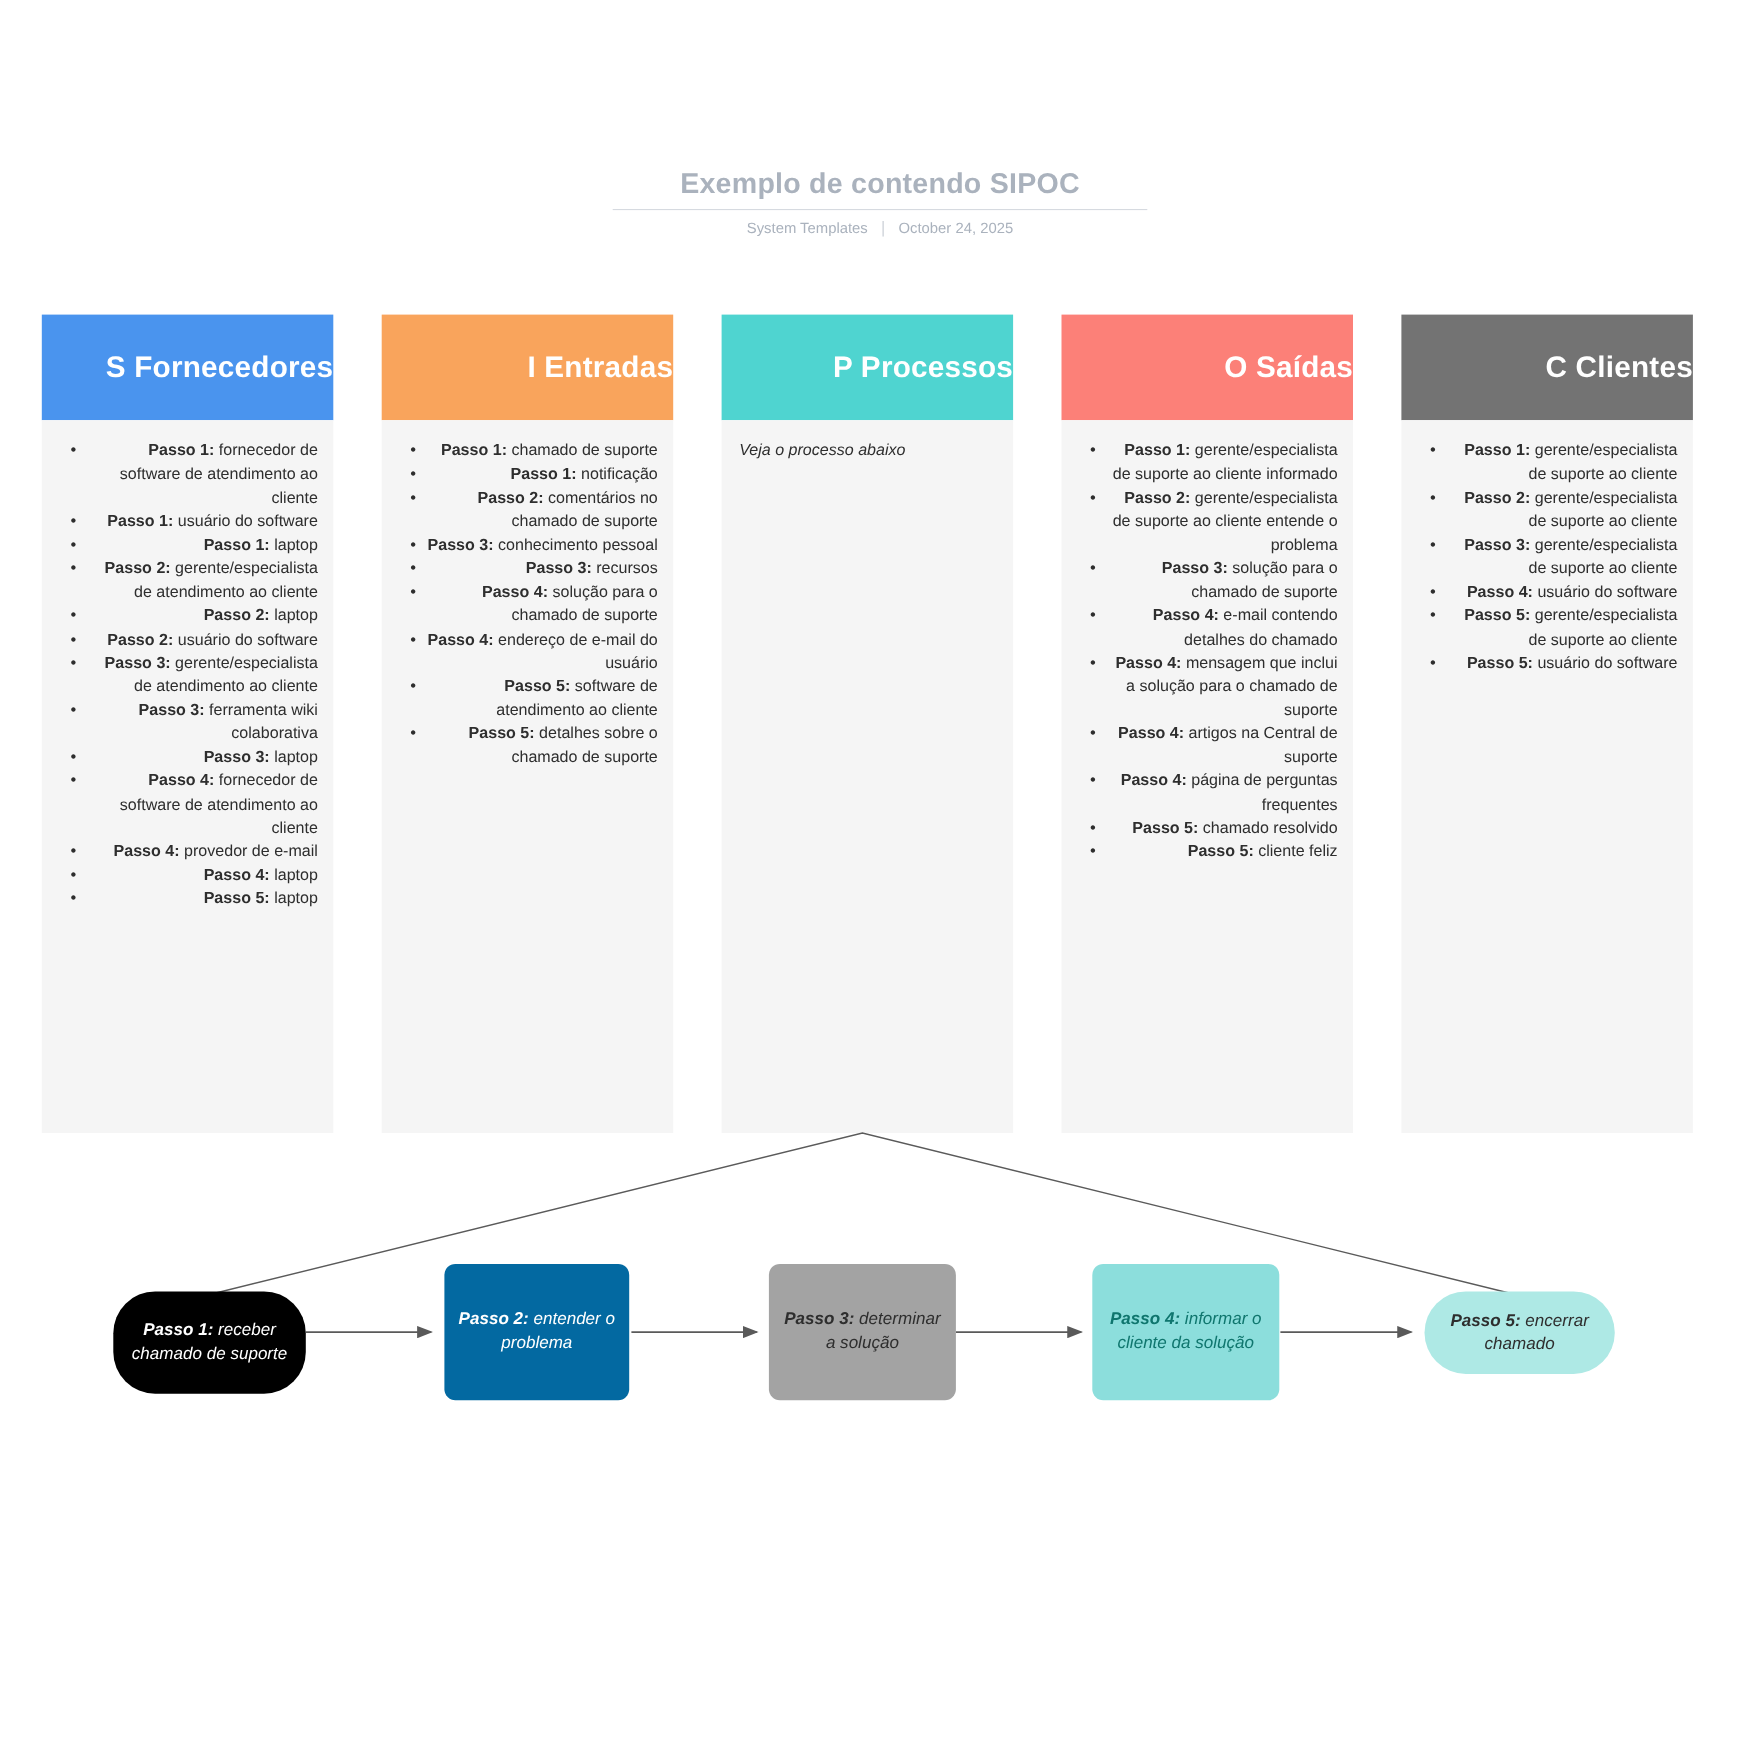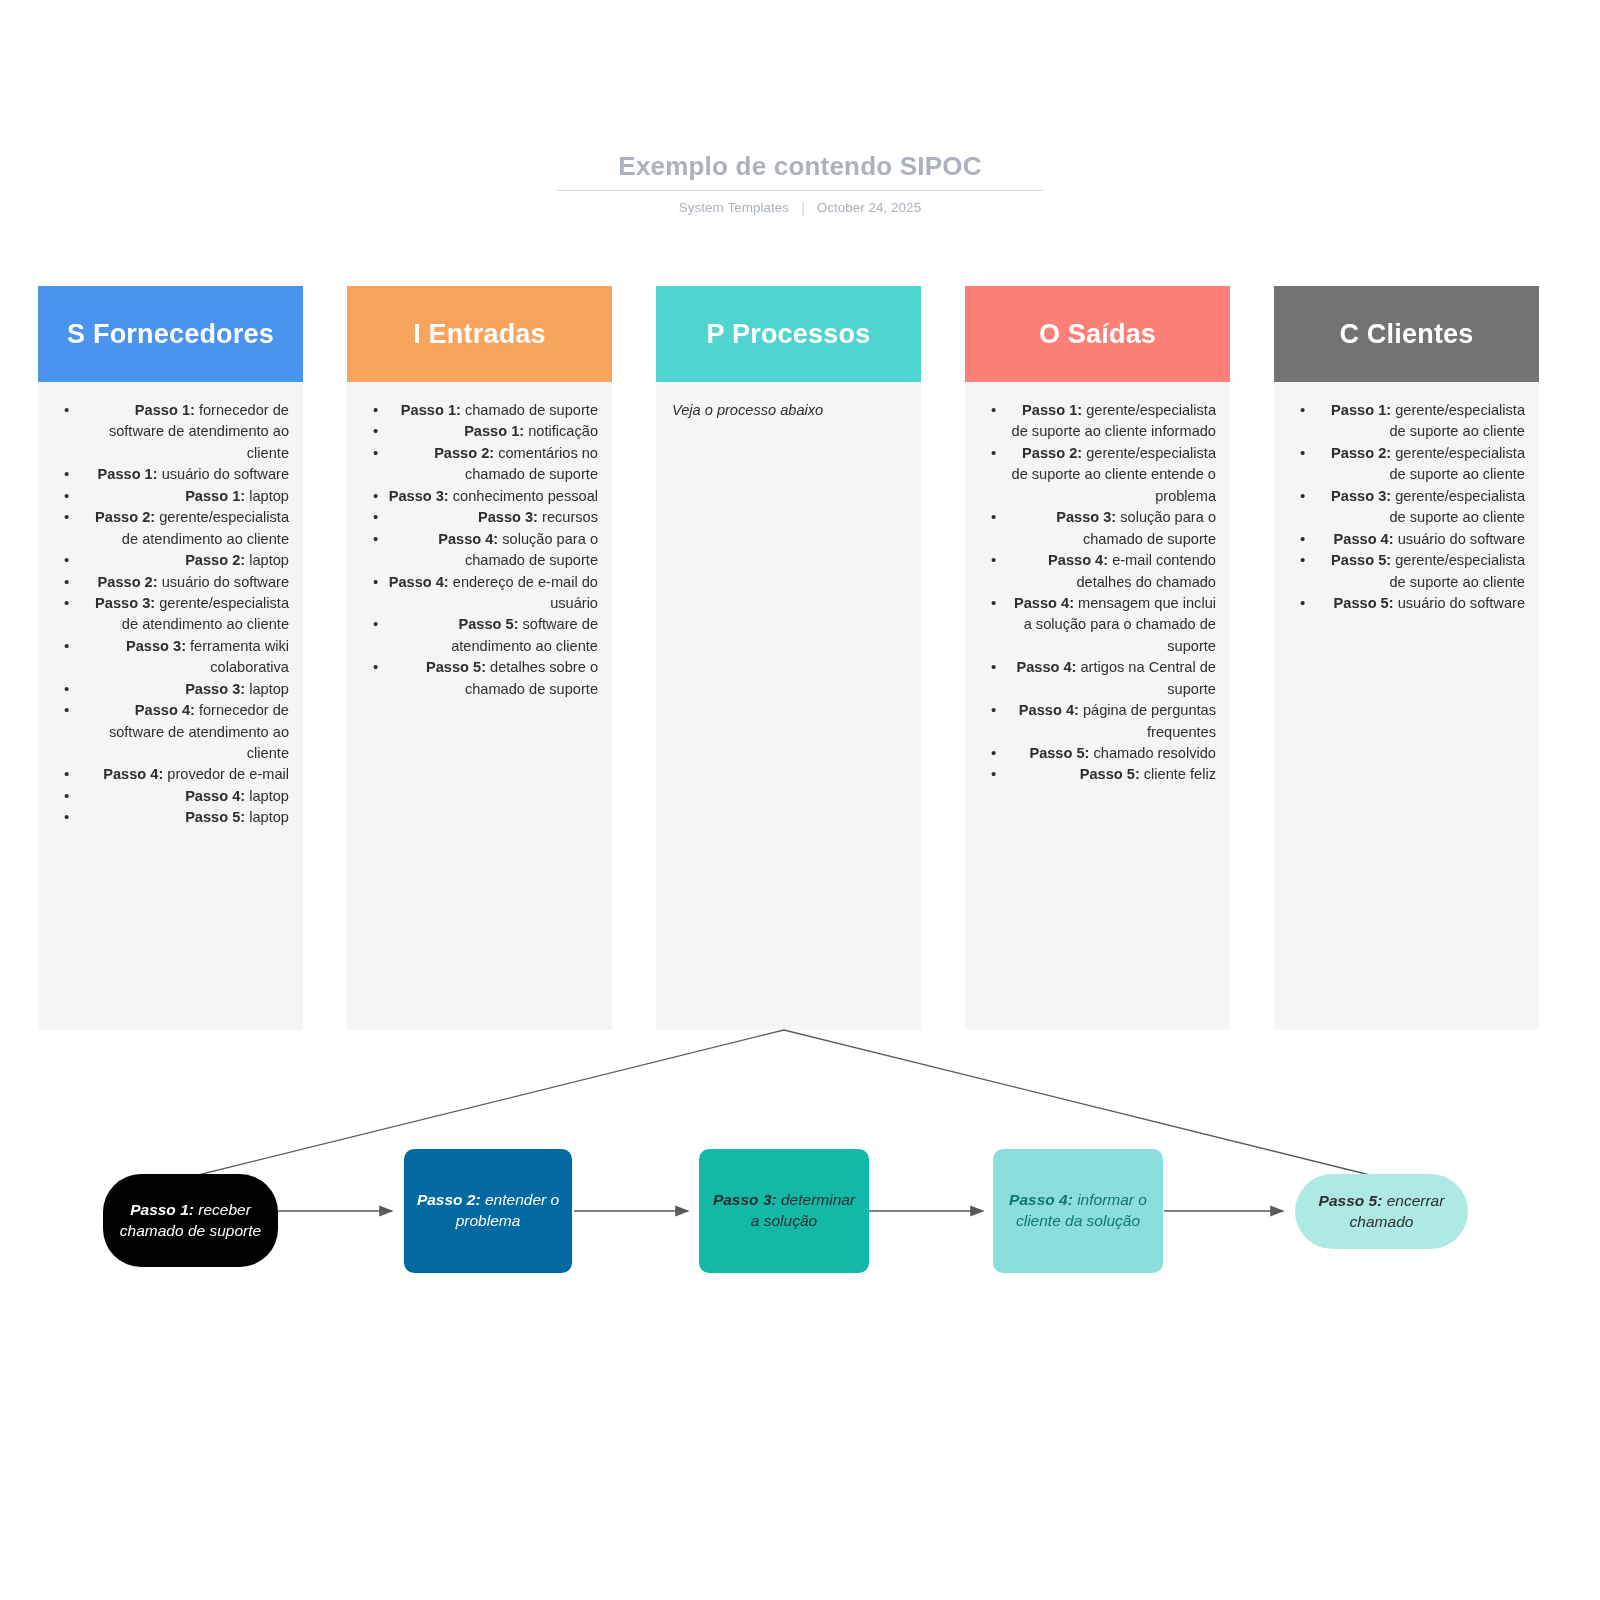--- a/index.html
+++ b/index.html
@@ -63,21 +63,21 @@
   }
   .column {
     width: 265px;
     display: flex;
     flex-direction: column;
   }
   .col-header {
     height: 96px;
     display: flex;
     align-items: center;
-    justify-content: center;
+    justify-content: flex-end;
     color: #ffffff;
     font-size: 27px;
     font-weight: bold;
     letter-spacing: 0.2px;
   }
   .col-body {
     background: #f5f5f5;
     min-height: 648px;
     padding: 18px 14px 18px 10px;
   }
@@ -247,21 +247,21 @@
     <line x1="1164" y1="1211" x2="1283" y2="1211" stroke="#5A5A5A" stroke-width="1.6" marker-end="url(#arrowhead)"></line>
   </svg>
 
   <div id="flow-boxes">
       <div class="proc-box" style="left: 103px; top: 1174px; width: 175px; height: 93px; border-radius: 38px; background: #000000; color: rgb(255, 255, 255);">
         <div><b>Passo 1:</b> <span>receber chamado de suporte</span></div>
       </div>
       <div class="proc-box" style="left: 404px; top: 1149px; width: 168px; height: 124px; border-radius: 10px; background: #0369a1; color: rgb(255, 255, 255);">
         <div><b>Passo 2:</b> <span>entender o problema</span></div>
       </div>
-      <div class="proc-box" style="left: 699px; top: 1149px; width: 170px; height: 124px; border-radius: 10px; background: #14b8a6; color: rgb(46, 46, 46);">
+      <div class="proc-box" style="left: 699px; top: 1149px; width: 170px; height: 124px; border-radius: 10px; background: #a3a3a3; color: rgb(46, 46, 46);">
         <div><b>Passo 3:</b> <span>determinar a solução</span></div>
       </div>
       <div class="proc-box" style="left: 993px; top: 1149px; width: 170px; height: 124px; border-radius: 10px; background: rgb(140, 222, 220); color: #0f766e;">
         <div><b>Passo 4:</b> <span>informar o cliente da solução</span></div>
       </div>
       <div class="proc-box" style="left: 1295px; top: 1174px; width: 173px; height: 75px; border-radius: 38px; background: rgb(174, 233, 229); color: rgb(46, 46, 46);">
         <div><b>Passo 5:</b> <span>encerrar chamado</span></div>
       </div>
     </div>
 

